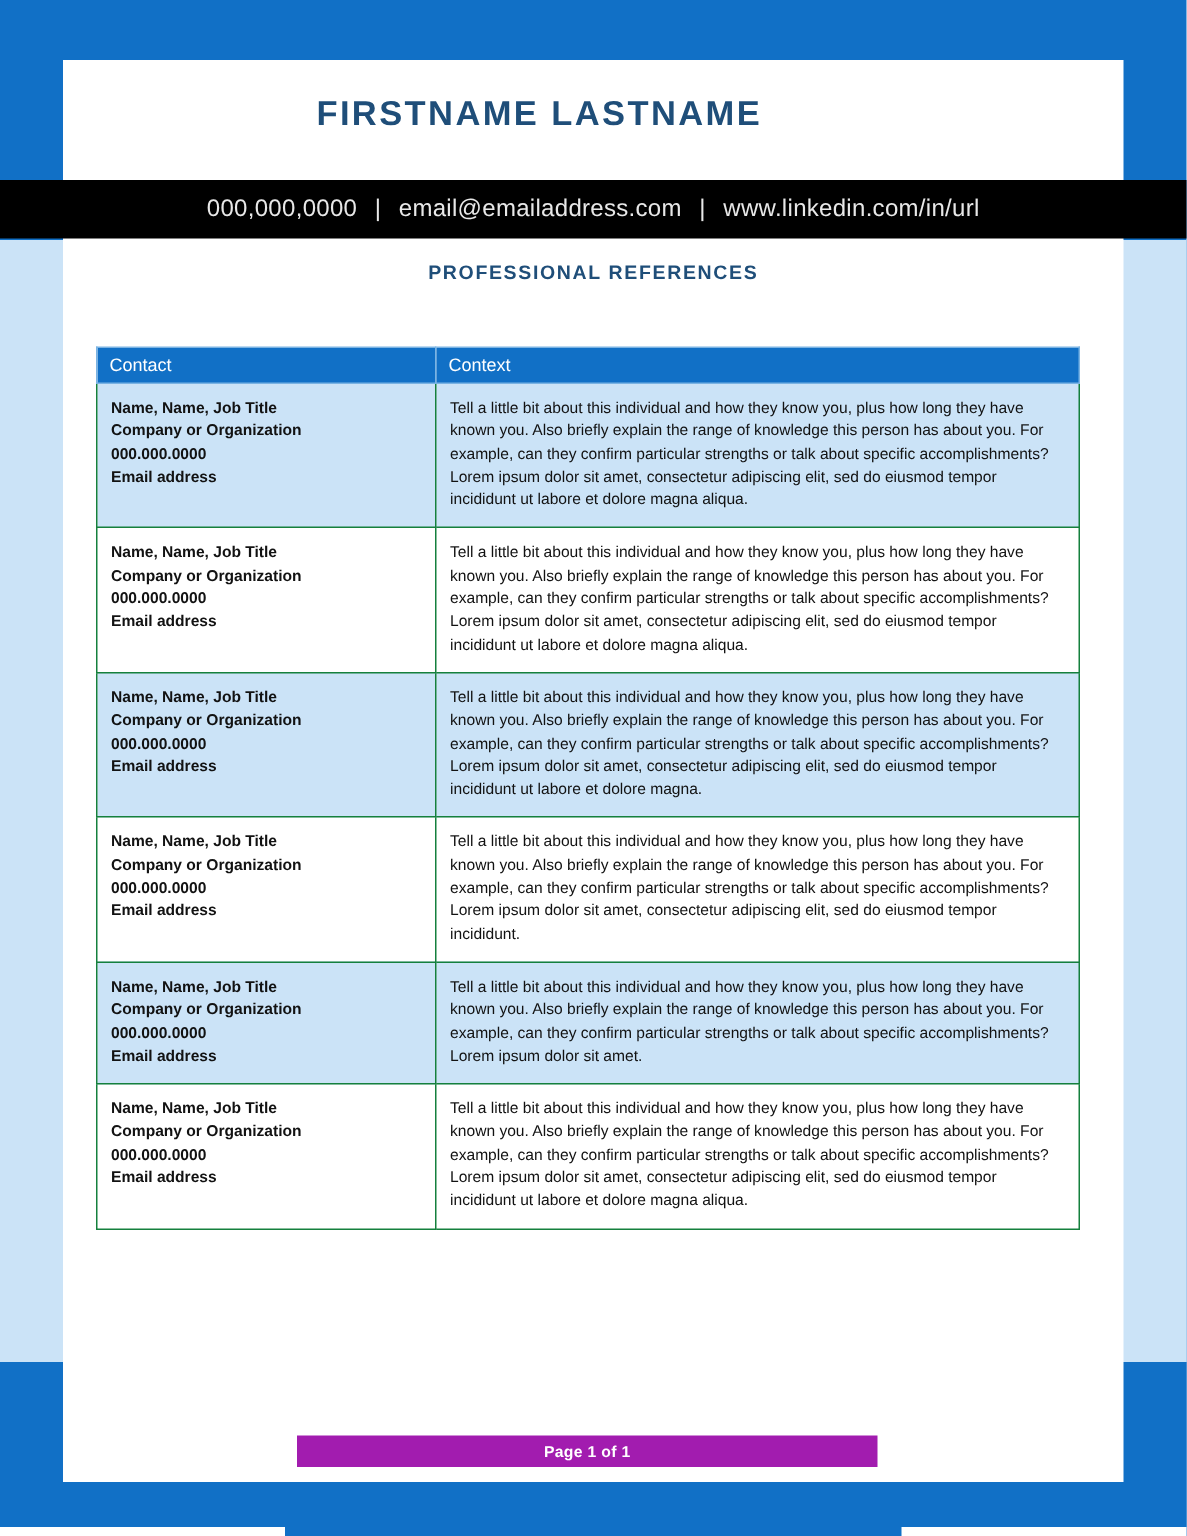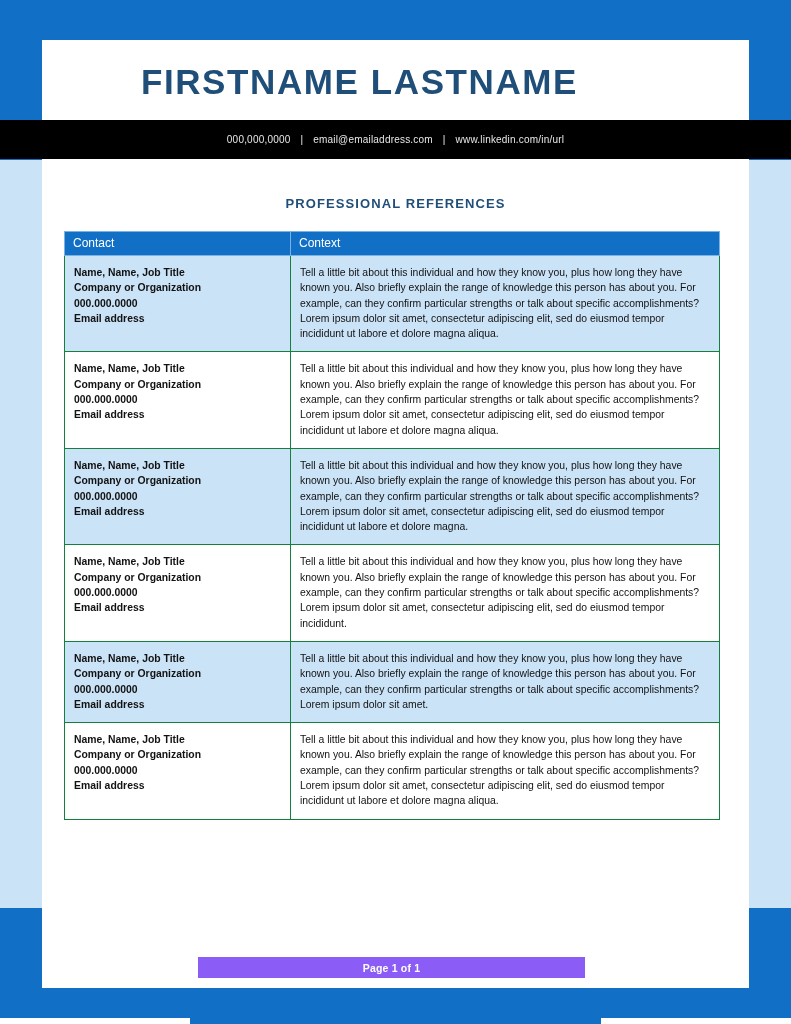--- a/index.html
+++ b/index.html
@@ -87,54 +87,54 @@
     background: #1170c6;
   }
 
   
   .name-title {
     position: absolute;
     left: 42px;
     top: 62px;
     width: 635px;
     text-align: center;
-    font-size: 35px;
+    font-size: 23px;
     font-weight: bold;
     letter-spacing: 1.6px;
     color: #1f4e79;
     font-family: "Liberation Sans", sans-serif;
     white-space: nowrap;
   }
 
   .contact-bar {
     position: absolute;
     left: 0;
     top: 120px;
     width: 791px;
     height: 39px;
     background: #000000;
     display: flex;
     align-items: center;
     justify-content: center;
   }
   .contact-line {
     color: #e8e8e8;
-    font-size: 10px;
+    font-size: 16px;
     letter-spacing: 0.2px;
     white-space: nowrap;
   }
   .contact-sep {
     color: #e8e8e8;
     padding: 0 7px;
   }
 
   .section-heading {
     position: absolute;
     left: 42px;
-    top: 196px;
+    top: 174px;
     width: 707px;
     text-align: center;
     color: #1f4e79;
     font-size: 13px;
     font-weight: bold;
     letter-spacing: 1.1px;
   }
 
   
   .ref-table {
@@ -175,21 +175,21 @@
     color: #000000;
   }
 
   
   .footer-bar {
     position: absolute;
     left: 198px;
     top: 957px;
     width: 387px;
     height: 21px;
-    background: #8b5cf6;
+    background: #a21caf;
     display: flex;
     align-items: center;
     justify-content: center;
   }
   .footer-text {
     color: #ffffff;
     font-size: 10.5px;
     font-weight: bold;
     letter-spacing: 0.2px;
   }

